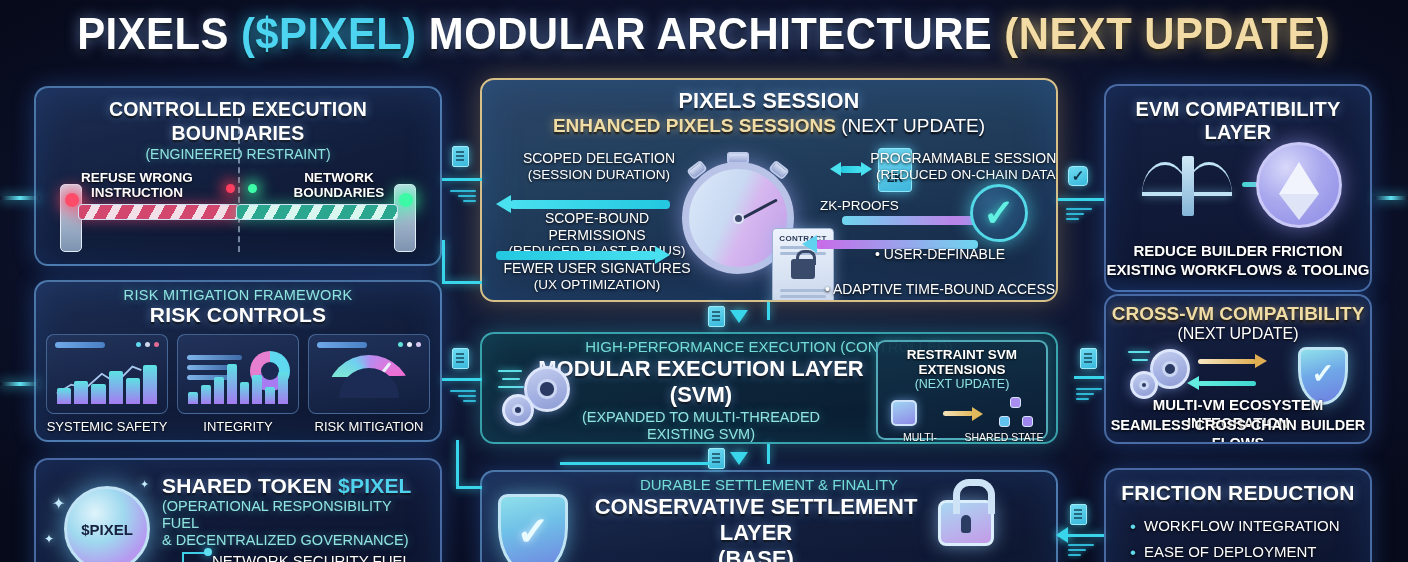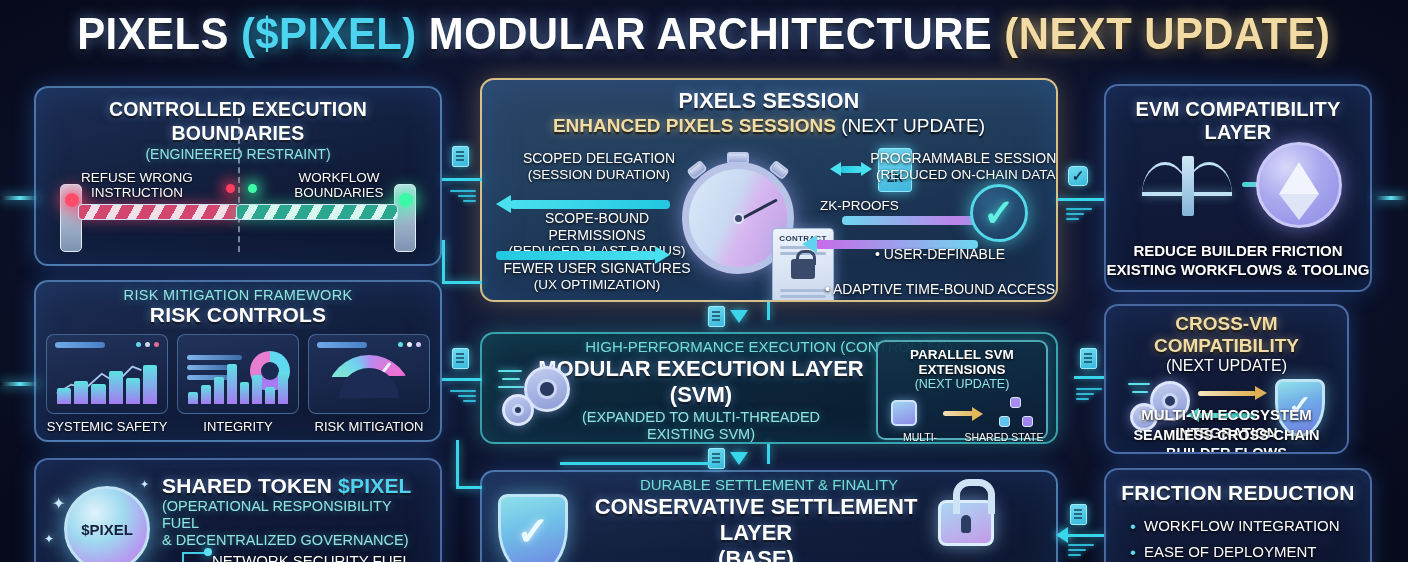--- a/index.html
+++ b/index.html
@@ -68,21 +68,21 @@
     font-stretch: condensed;
   }
   .plabel { color: #fff; text-align: center; text-shadow: 0 1px 2px #000; font-stretch: condensed; }
 
   
   #p1 { left: 34px; top: 86px; width: 408px; height: 180px; }
   #p1 .ptitle { font-size: 20.5px; margin-top: 9px; transform: scaleX(.95); }
   #p1 .psub { font-size: 14px; margin-top: 1px; }
   .gate-cols { display: flex; margin-top: 8px; }
   .gate-col { flex: 1; }
-  .gate-col .plabel { font-size: 13.5px; line-height: 15px; font-weight: normal; }
+  .gate-col .plabel { font-size: 13.5px; line-height: 15px; font-weight: bold; }
   #gate-art { position: absolute; left: 12px; right: 12px; bottom: 12px; height: 74px; }
   .barrier { position: absolute; top: 26px; height: 16px; border-radius: 4px; border: 1.5px solid #cfe4f5; }
   .barrier.red {
     left: 30px; width: 162px;
     background: repeating-linear-gradient(118deg,#d3476e 0 11px,#f2dfe8 11px 19px);
     box-shadow: 0 0 14px rgba(235,70,110,.6);
   }
   .barrier.green {
     right: 30px; width: 162px;
     background: repeating-linear-gradient(118deg,#2ba78f 0 11px,#d9f6ef 11px 19px);
@@ -299,21 +299,21 @@
              border-top: 26px solid #dfe4f7; }
   .sm-arrow { position: absolute; height: 5px; border-radius: 3px;
               background: linear-gradient(90deg,#3fd6d0,#63ece0); }
   .sm-arrow:after { content:""; position: absolute; right: -10px; top: -5px; width: 0; height: 0;
                     border-top: 7px solid transparent; border-bottom: 7px solid transparent;
                     border-left: 11px solid #63ece0; }
   .rcap { position: absolute; left: 0; right: 0; color: #fff; font-size: 15px; font-weight: bold;
           text-align: center; font-stretch: condensed; line-height: 18px; text-shadow: 0 1px 3px #000; }
 
   
-  #r2 { left: 1104px; top: 304px; width: 245px; height: 150px; }
+  #r2 { left: 1104px; top: 294px; width: 268px; height: 150px; }
   #r2 .gtitle { text-align: center; font-size: 19px; font-weight: bold; color: #f0dca5; margin-top: 7px;
                 font-stretch: condensed; text-shadow: 0 0 10px rgba(240,210,140,.6), 0 2px 2px #000; }
   #r2 .nsub { text-align: center; font-size: 16px; color: #ffffff; font-stretch: condensed;
               text-shadow: 0 1px 2px #000; }
   #r2 .mid { position: relative; height: 56px; margin-top: 2px; }
   #r2 .gshield { position: absolute; right: 22px; top: 2px; width: 50px; height: 58px;
                  background: linear-gradient(165deg,#8fe0ea 0%, #6fa8e8 45%, #6f7fe0 100%);
                  border: 3px solid #bfe4f4; border-radius: 8px 8px 26px 26px / 8px 8px 36px 36px;
                  box-shadow: 0 0 16px rgba(110,200,240,.55); }
   #r2 .gshield:after { content:"✓"; position: absolute; inset: 0; display: flex; align-items: center;
@@ -375,21 +375,21 @@
 
   <div class="panel" id="p1">
     <div class="ptitle">CONTROLLED EXECUTION BOUNDARIES</div>
     <div class="psub">(ENGINEERED RESTRAINT)</div>
     <div class="gate-cols">
       <div class="gate-col">
         <div class="plabel">REFUSE WRONG</div>
         <div class="plabel">INSTRUCTION</div>
       </div>
       <div class="gate-col">
-        <div class="plabel">WORKFLOW</div>
+        <div class="plabel">NETWORK</div>
         <div class="plabel">BOUNDARIES</div>
       </div>
     </div>
     <div id="gate-art">
       <div id="divider-dash"></div>
       <div class="post l">
           <span class="lamp red"></span>
         </div>
       <div class="post r">
           <span class="lamp green"></span>
@@ -564,21 +564,21 @@
       <span class="gear big"></span>
       <span class="gear small"></span>
     </div>
     <div style="padding-left:40px;padding-right:176px">
       <div class="ptitle2" style="margin-top:22px">MODULAR EXECUTION LAYER</div>
       <div class="ptitle2">(SVM)</div>
       <div class="psub">(EXPANDED TO MULTI-THREADED</div>
       <div class="psub">EXISTING SVM)</div>
     </div>
     <div id="svmbox">
-      <div class="t1">PARALLEL SVM EXTENSIONS</div>
+      <div class="t1">RESTRAINT SVM EXTENSIONS</div>
       <div class="t2">(NEXT UPDATE)</div>
       <div class="row">
         <span class="chip"></span>
         <span class="gold-arrow"></span>
         <span class="nodes">
             <i></i>
             <i></i>
             <i></i>
           </span>
       </div>

